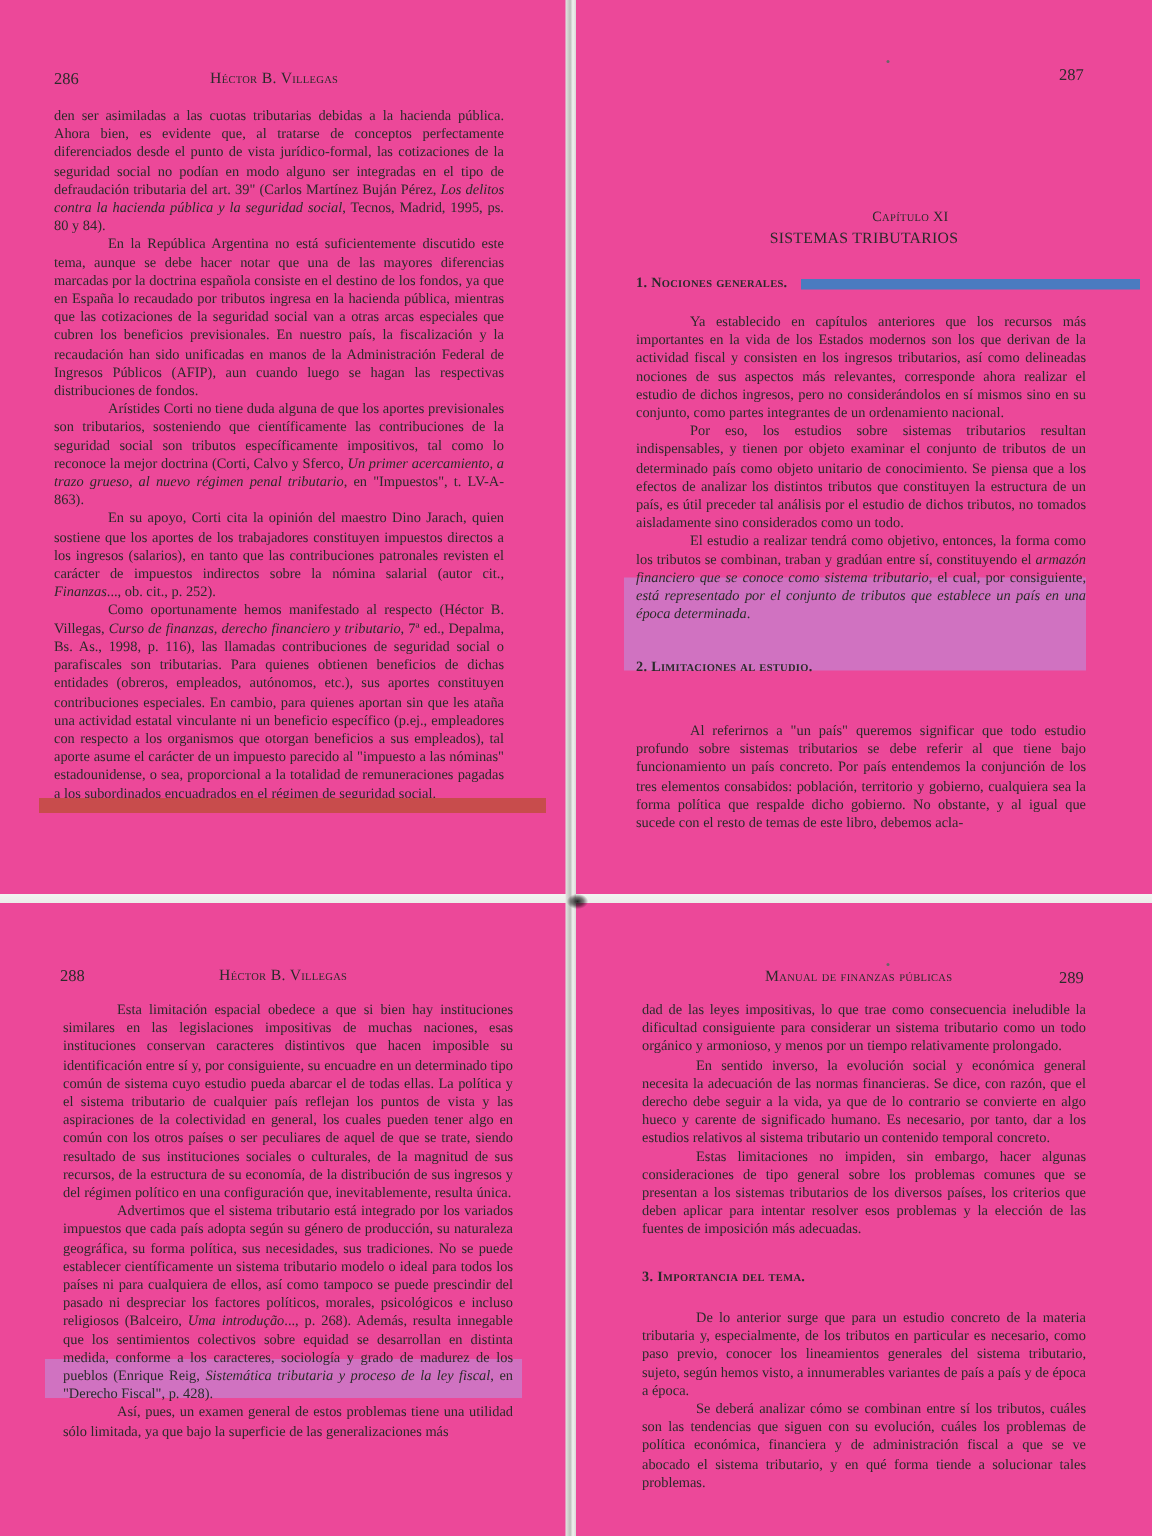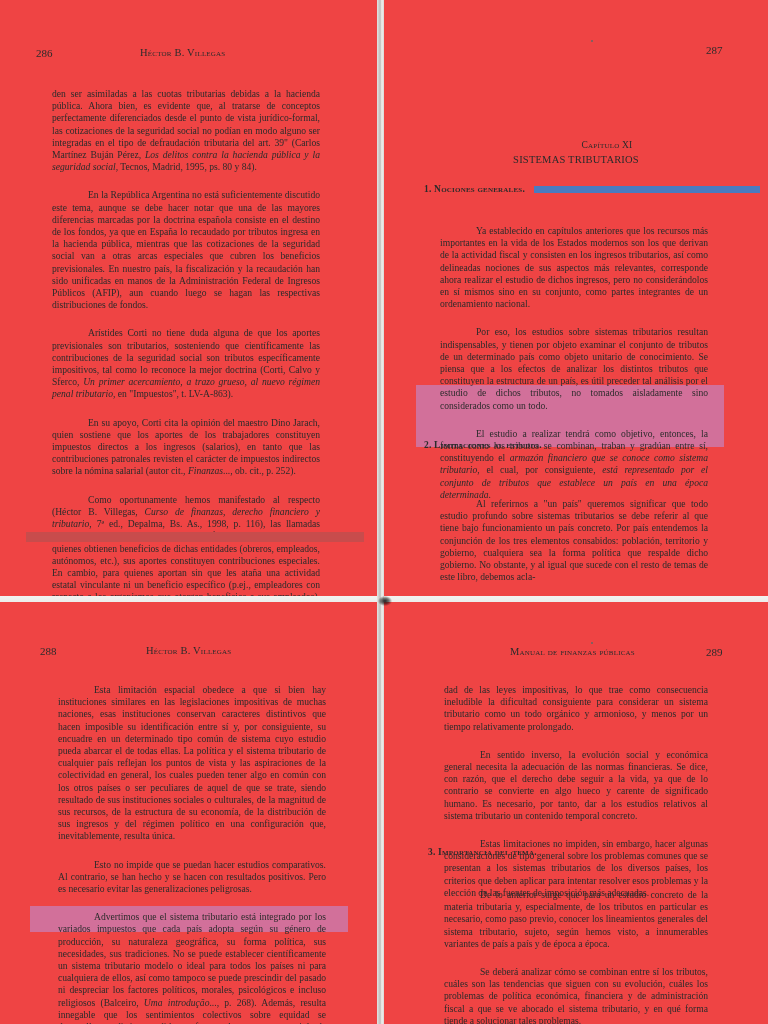--- a/index.html
+++ b/index.html
@@ -2,36 +2,36 @@
 <html><head>
 <meta charset="utf-8">
 <style>
   html, body { margin:0; padding:0; }
   body {
     width:768px; height:1024px; overflow:hidden; position:relative;
     background:#fbfbfa;
     font-family:"Liberation Serif", "DejaVu Serif", serif;
     color:#2b2b2b;
   }
-  .page { position:absolute; overflow:hidden; background:#ef4444; }
+  .page { position:absolute; overflow:hidden; background:#ec4899; }
   .p286 { left:0; top:0; width:378px; height:596px; }
   .p287 { left:384px; top:0; width:384px; height:596px; }
   .p288 { left:0; top:602px; width:378px; height:422px; }
   .p289 { left:384px; top:602px; width:384px; height:422px; }
   .gutter-v { position:absolute; left:377px; top:0; width:7px; height:1024px;
     background:linear-gradient(90deg,#e4e4e2 0%,#bdbdbb 45%,#f0f0ee 70%,#d8d8d6 100%); }
   .gutter-h { position:absolute; left:0; top:596px; width:768px; height:6px;
     background:linear-gradient(180deg,#f3f3f1,#ececea); }
   .crease { position:absolute; left:378px; top:596px; width:14px; height:10px;
     background:radial-gradient(ellipse at center,#222 0%,rgba(0,0,0,0.5) 40%,rgba(0,0,0,0) 72%); }
   .runhead { position:absolute; font-size:10.5px; letter-spacing:0.2px; }
   .pnum { position:absolute; font-size:11px; }
   .sc { font-variant:small-caps; }
   .text { position:absolute; font-size:9.6px; line-height:12.2px; text-align:justify; }
-  .text p { margin:16px; text-indent:0; }
+  .text p { margin:0; text-indent:0; }
   .text p.ind { text-indent:36px; }
   i { font-style:italic; }
   .heading { position:absolute; font-size:9.5px; font-variant:small-caps; font-weight:bold; letter-spacing:0.2px; }
   .hl-purple { position:absolute; background:rgba(186,150,226,0.55); }
   .bar-blue { position:absolute; background:#4a7bc0; }
   .bar-red { position:absolute; background:#c84c4c; }
   .speck { position:absolute; width:2px; height:2px; border-radius:50%; background:#666; }
 </style>
 </head>
 <body>
@@ -73,21 +73,20 @@
       <p class="ind"><span>Al referirnos a "un país" queremos significar que todo estudio profundo sobre sistemas tributarios se debe referir al que tiene bajo funcionamiento un país concreto. Por país entendemos la conjunción de los tres elementos consabidos: población, territorio y gobierno, cualquiera sea la forma política que respalde dicho gobierno. No obstante, y al igual que sucede con el resto de temas de este libro, debemos acla-</span></p>
     </div>
 </div>
 
 <div class="page p288">
   <span class="pnum" style="left:40px;top:43px;">288</span>
   <span class="runhead sc" style="left:146px;top:43px;">Héctor B. Villegas</span>
   <div class="hl-purple" style="left:30px;top:304px;width:318px;height:26px;"></div>
   <div class="text" style="left:42px;top:66px;width:300px;">
       <p class="ind"><span>Esta limitación espacial obedece a que si bien hay instituciones similares en las legislaciones impositivas de muchas naciones, esas instituciones conservan caracteres distintivos que hacen imposible su identificación entre sí y, por consiguiente, su encuadre en un determinado tipo común de sistema cuyo estudio pueda abarcar el de todas ellas. La política y el sistema tributario de cualquier país reflejan los puntos de vista y las aspiraciones de la colectividad en general, los cuales pueden tener algo en común con los otros países o ser peculiares de aquel de que se trate, siendo resultado de sus instituciones sociales o culturales, de la magnitud de sus recursos, de la estructura de su economía, de la distribución de sus ingresos y del régimen político en una configuración que, inevitablemente, resulta única.</span></p>
-      <p class="ind"><span>Esto no impide que se puedan hacer estudios comparativos. Al contrario, se han hecho y se hacen con resultados positivos. Pero es necesario evitar las generalizaciones peligrosas.</span></p>
       <p class="ind"><span>Advertimos que el sistema tributario está integrado por los variados impuestos que cada país adopta según su género de producción, su naturaleza geográfica, su forma política, sus necesidades, sus tradiciones. No se puede establecer científicamente un sistema tributario modelo o ideal para todos los países ni para cualquiera de ellos, así como tampoco se puede prescindir del pasado ni despreciar los factores políticos, morales, psicológicos e incluso religiosos (Balceiro, </span><i>Uma introdução</i><span>..., p. 268). Además, resulta innegable que los sentimientos colectivos sobre equidad se desarrollan en distinta medida, conforme a los caracteres, sociología y grado de madurez de los pueblos (Enrique Reig, </span><i>Sistemática tributaria y proceso de la ley fiscal</i><span>, en "Derecho Fiscal", p. 428).</span></p>
       <p class="ind"><span>Así, pues, un examen general de estos problemas tiene una utilidad sólo limitada, ya que bajo la superficie de las generalizaciones más</span></p>
     </div>
 </div>
 
 <div class="page p289">
   <span class="speck" style="left:207px;top:40px;"></span>
   <span class="runhead sc" style="left:126px;top:44px;">Manual de finanzas públicas</span>
   <span class="pnum" style="left:322px;top:44px;">289</span>
   <div class="text" style="left:44px;top:66px;width:296px;">

